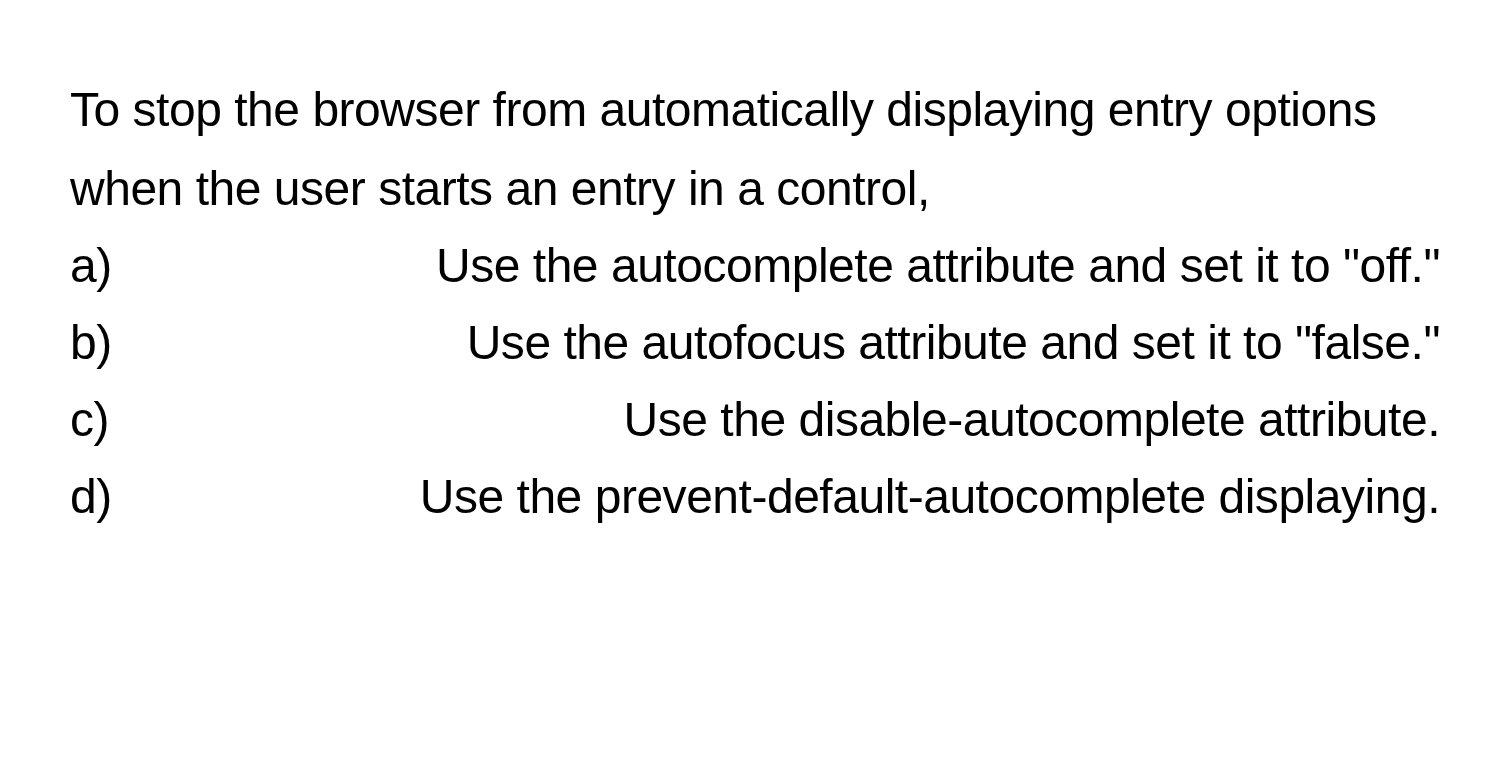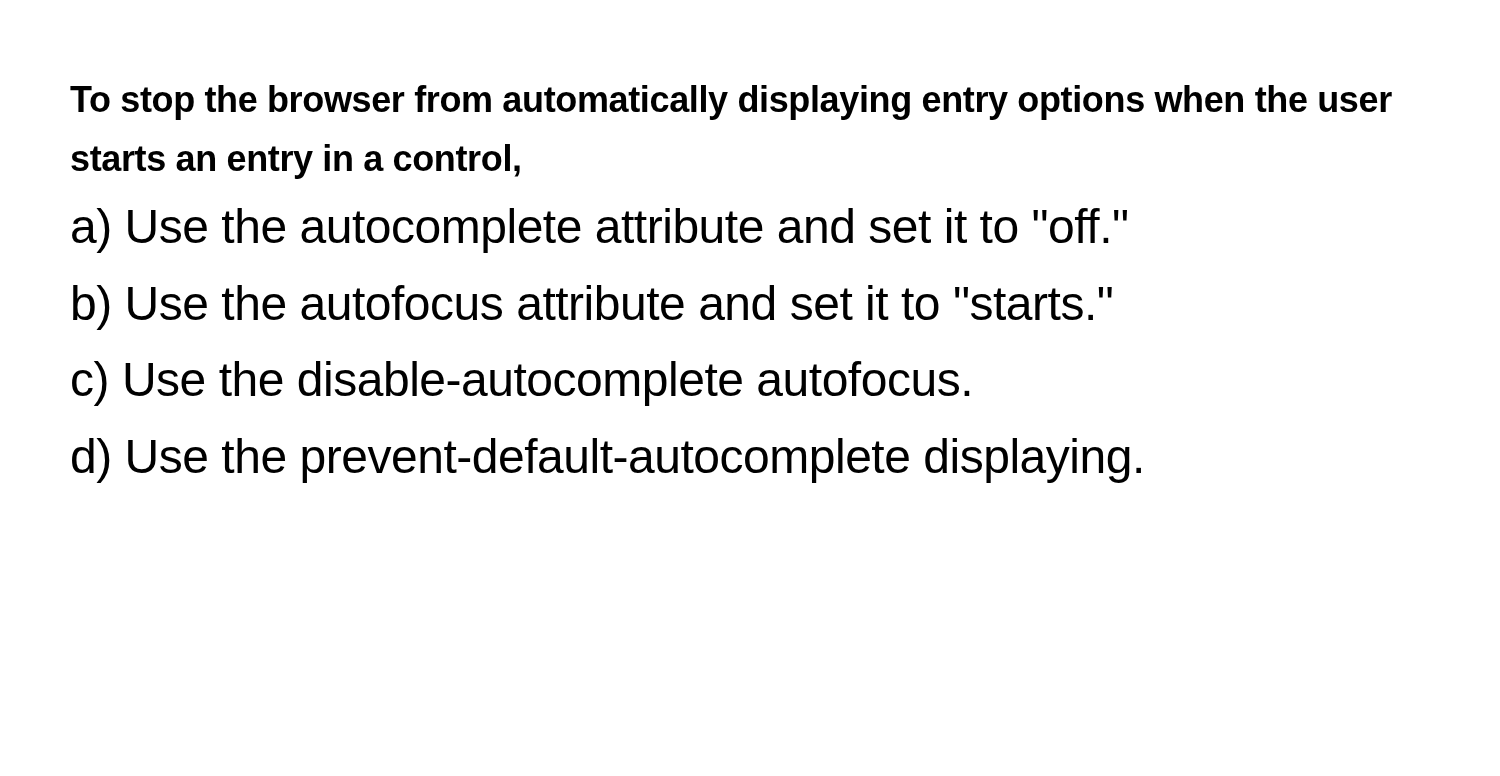--- a/index.html
+++ b/index.html
@@ -9,60 +9,61 @@
     }
     body {
       width: 1500px;
       height: 776px;
       background: #ffffff;
       font-family: -apple-system, BlinkMacSystemFont, "Segoe UI", Helvetica, Arial, sans-serif;
       color: #000000;
       padding: 70px 60px 60px 70px;
     }
     .question-text {
-      font-size: 36px;
+      font-size: 48px;
       line-height: 1.65;
       letter-spacing: -0.01em;
-      font-weight: 700;
+      font-weight: 400;
     }
     .question-prompt {
       margin-bottom: 0;
     }
     .options {
       margin-top: 0;
     }
     .option {
       font-size: 48px;
       line-height: 1.6;
       letter-spacing: -0.01em;
       font-weight: 400;
       display: flex;
     }
     .option-label {
       white-space: pre;
     }
     .option-text {
       flex: 1;
+      text-align: right;
     }
   </style>
 </head>
 <body>
 
 <div class="question-text question-prompt">To stop the browser from automatically displaying entry options when the user starts an entry in a control,</div>
 
 <div class="options">
   <div class="option">
     <span class="option-label">a) </span>
     <span class="option-text">Use the autocomplete attribute and set it to "off."</span>
   </div>
   <div class="option">
     <span class="option-label">b) </span>
-    <span class="option-text">Use the autofocus attribute and set it to "starts."</span>
+    <span class="option-text">Use the autofocus attribute and set it to "false."</span>
   </div>
   <div class="option">
     <span class="option-label">c) </span>
-    <span class="option-text">Use the disable-autocomplete autofocus.</span>
+    <span class="option-text">Use the disable-autocomplete attribute.</span>
   </div>
   <div class="option">
     <span class="option-label">d) </span>
     <span class="option-text">Use the prevent-default-autocomplete displaying.</span>
   </div>
 </div>
 
 </body></html>

